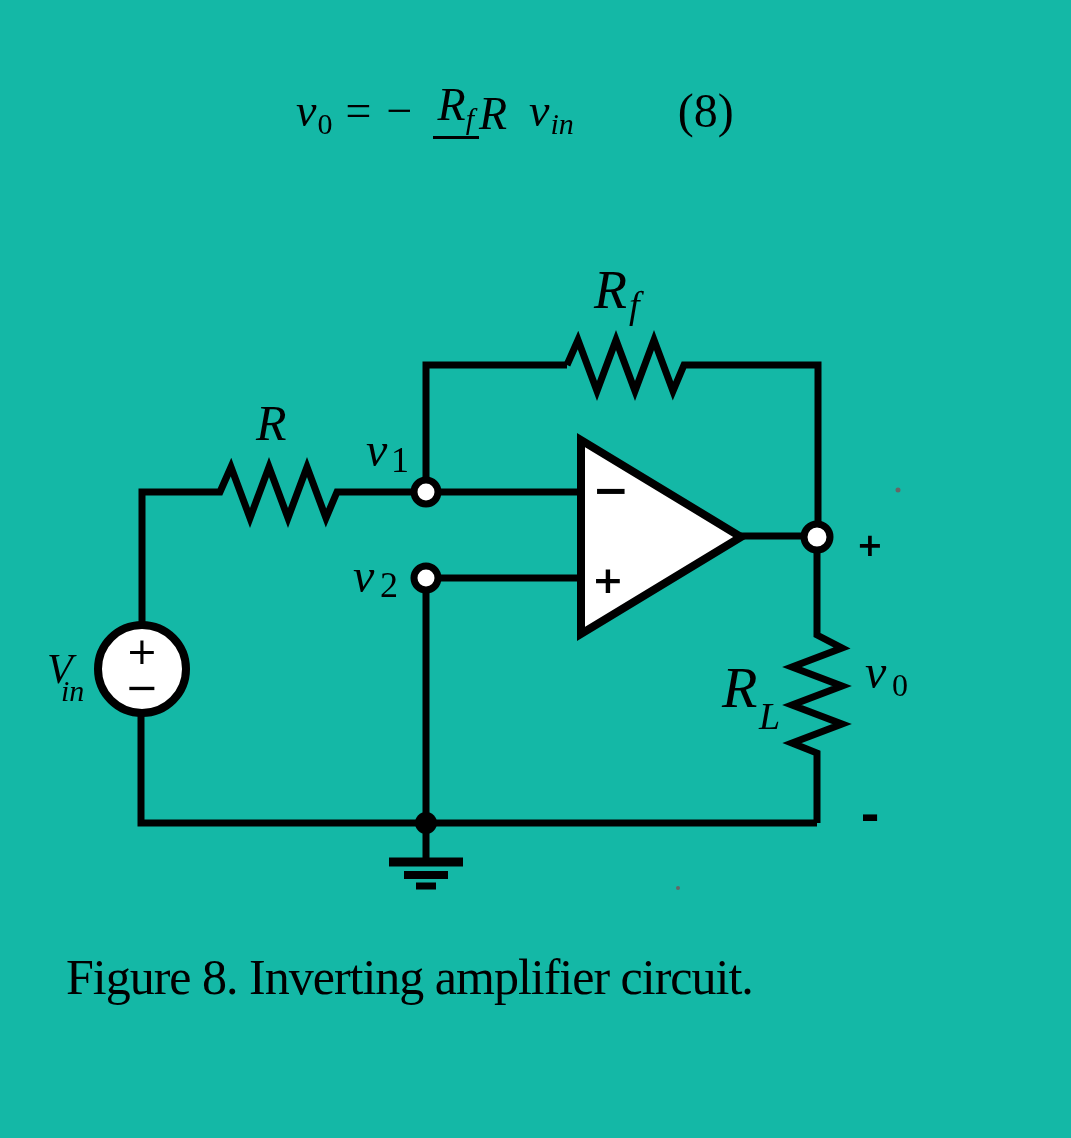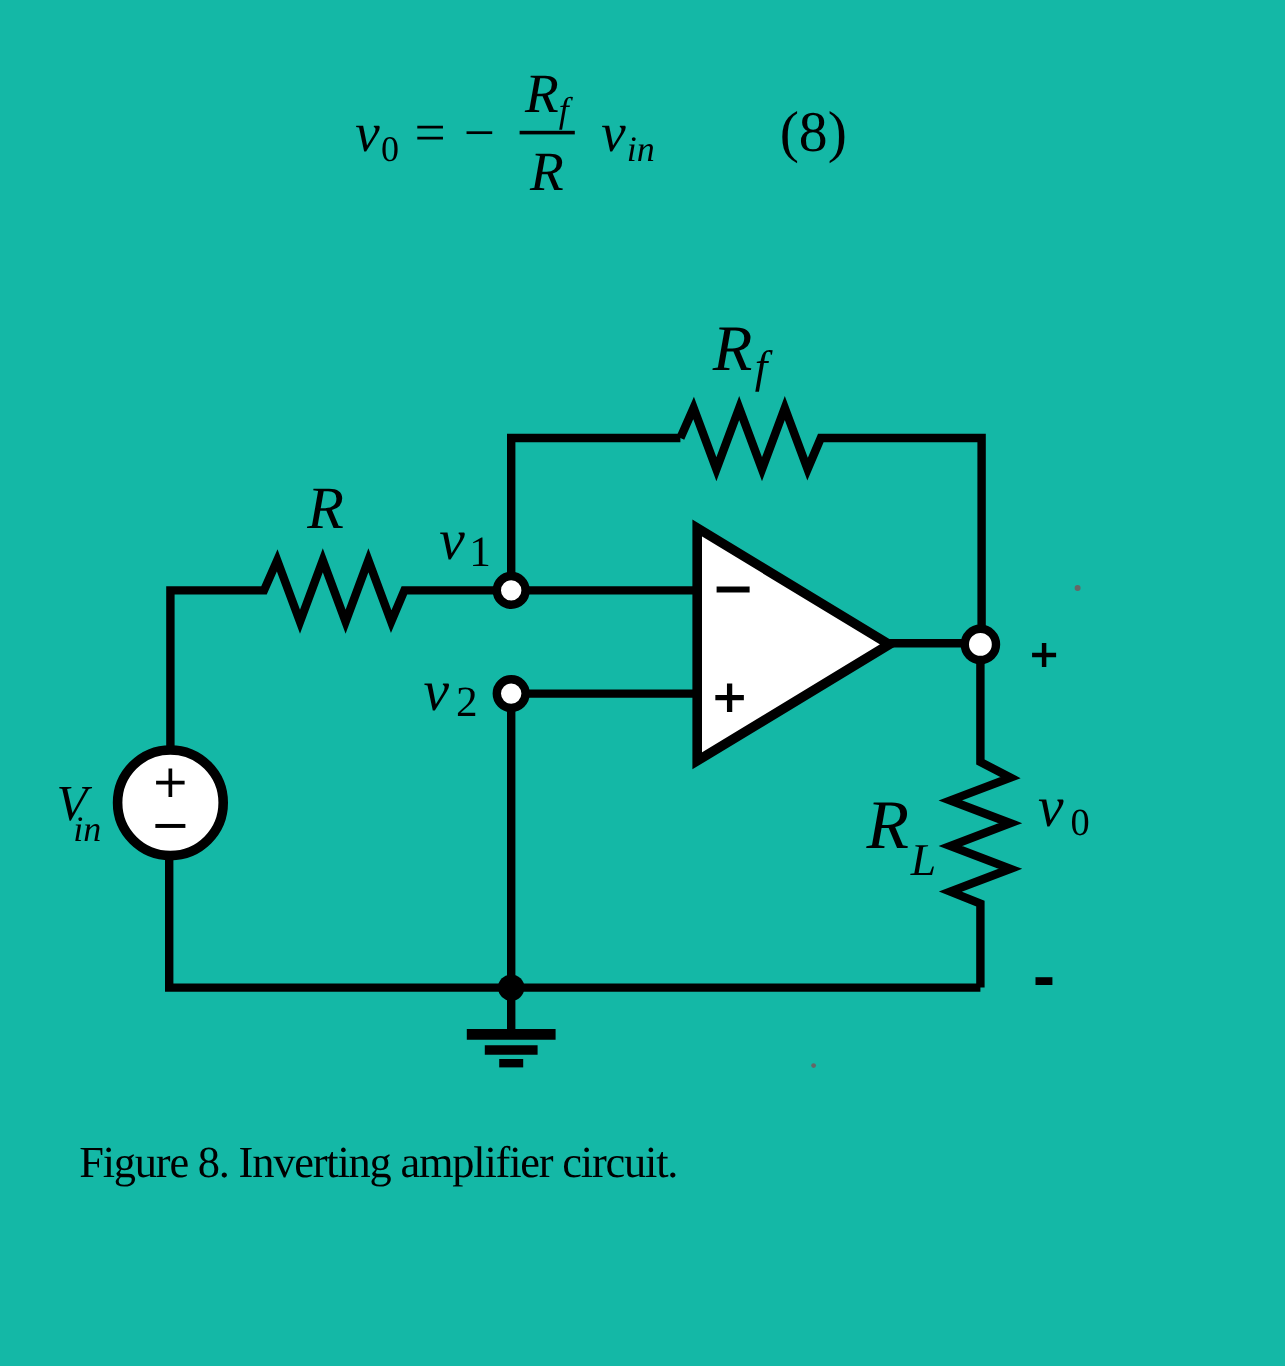--- a/index.html
+++ b/index.html
@@ -18,21 +18,21 @@
     display:flex; align-items:center;
     font-family:"Liberation Serif", serif;
     font-style:italic; font-size:46px; color:#000;
     padding-left:4px; white-space:nowrap;
   }
   .equation sub { line-height:0; }
   .s-up { font-style:normal; font-size:30px; vertical-align:-0.28em; margin-left:1px; }
   .s-it { font-style:italic; font-size:30px; vertical-align:-0.28em; margin-left:1px; }
   .eq-op { margin-left:10px; }
   .frac {
-    margin-left:18px; display:inline-flex; flex-direction:column;
+    margin-left:18px; display:inline-flex; flex-direction:row;
     align-items:center; text-align:right;
   }
   .frac .num { line-height:1; padding:0 5px 8px; border-bottom:3px solid #000; }
   .frac .den { line-height:1; padding-top:8px; }
   .frac .num sub { font-size:30px; vertical-align:-0.3em; }
   .eq-rhs { margin-left:22px; }
   .eq-tag { margin-left:104px; font-style:normal; font-size:48px; }
 
   
   .circuit { position:absolute; left:0; top:0; }
@@ -43,21 +43,21 @@
   .lbl { font-family:"Liberation Serif", serif; font-style:italic; fill:#000; }
   .lbl-up { font-family:"Liberation Serif", serif; font-style:normal; fill:#000; }
   .sign { font-family:"DejaVu Sans", sans-serif; fill:#000; text-anchor:middle; }
   .sign-b { font-family:"DejaVu Sans", sans-serif; font-weight:bold; fill:#000; text-anchor:middle; }
   .artifact { fill:#666; stroke:none; }
 
   
   .caption {
     position:absolute; left:66px; top:948px;
     font-family:"Liberation Serif", serif;
-    font-size:37px; letter-spacing:-1px; color:#000;
+    font-size:50px; letter-spacing:-1px; color:#000;
     white-space:nowrap;
   }
 </style>
 </head>
 <body>
 
 <div class="page">
 
   <div class="equation">
     <span class="eq-piece"><span>v</span><sub class="s-up">0</sub></span>

